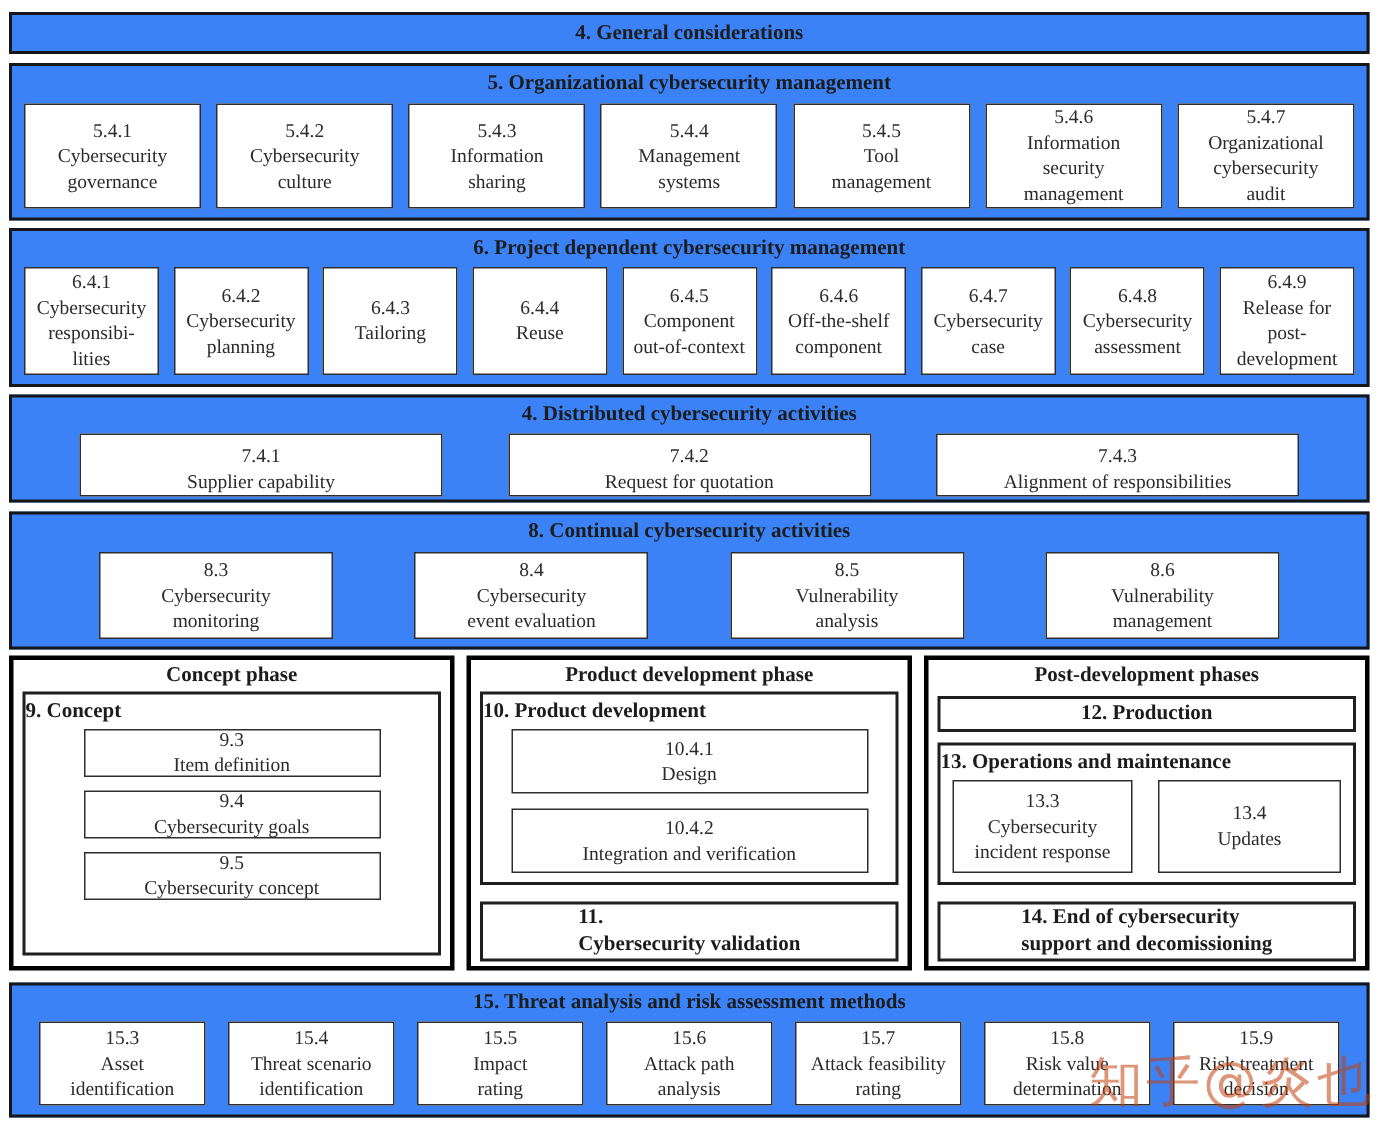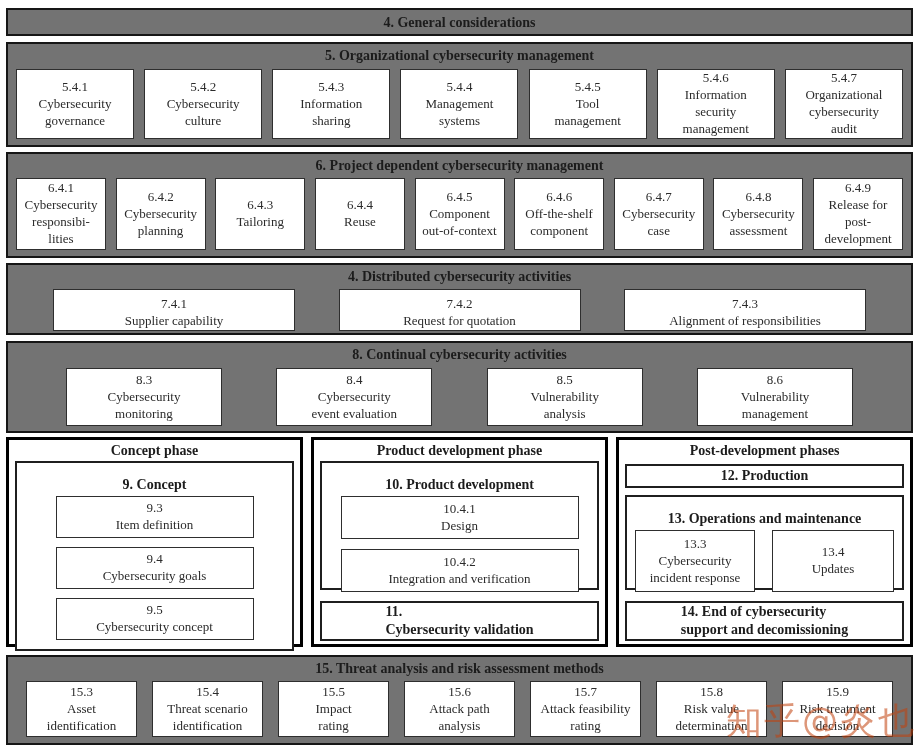--- a/index.html
+++ b/index.html
@@ -1,21 +1,21 @@
 <!DOCTYPE html>
 <html><head>
 <meta charset="utf-8">
 <style>
   html,body { margin:0; padding:0; background:#fff; }
   .page {
     position:relative; width:920px; height:752px; box-sizing:border-box;
     background:#fff; padding:8px 7px 0 6px;
     font-family:"Liberation Serif", serif; color:#1c1c1c;
   }
-  .band { border:2px solid #161616; box-sizing:border-box; background:#737373; }
+  .band { border:2px solid #161616; box-sizing:border-box; background:#3b82f6; }
   .band-title { text-align:center; font-weight:bold; font-size:14px; padding-top:3px; line-height:1.3; }
   .row { display:flex; justify-content:space-between; align-items:flex-start; }
   .leaf {
     border:1px solid #2e2e2e; box-sizing:border-box; background:#fff;
     display:flex; flex-direction:column; align-items:center; justify-content:center;
     text-align:center; font-size:13px; line-height:1.3; color:#2b2b2b;
   }
   .leaf .nm { white-space:pre-line; }
   .b4 { height:28px; margin-bottom:6px; }
   .b4 .band-title { padding-top:4px; }
@@ -34,23 +34,23 @@
   .b15 { height:90px; }
   .b15 .row { margin-top:3px; padding:0 18px; }
   .b15 .leaf { width:111px; height:56px; }
   .phases { display:flex; gap:8px; height:210px; margin-bottom:8px; }
   .phase {
     flex:1; border:3px solid #000; box-sizing:border-box; background:#fff;
     display:flex; flex-direction:column;
   }
   .phase-title { text-align:center; font-weight:bold; font-size:14px; padding:3px 0 2px; }
   .section { border:2px solid #1f1f1f; box-sizing:border-box; margin:0 6px; background:#fff; }
-  .section-title { text-align:center; font-weight:bold; font-size:14px; padding:13px 0 2px; line-height:1.3; }
+  .section-title { font-weight:bold; font-size:14px; padding:3px 0 2px; line-height:1.3; }
   .sec9 { flex:1; margin-bottom:7px; }
-  .sec9 .leaf { width:198px; height:42px; margin:0 auto 9px; }
+  .sec9 .leaf { width:198px; height:32px; margin:0 auto 9px; }
   .sec9 .leaf:first-of-type { margin-top:4px; }
   .sec10 { height:129px; }
   .sec10 .leaf { width:238px; height:43px; margin:0 auto 10px; }
   .sec10 .leaf:first-of-type { margin-top:4px; }
   .boldbox {
     border:2px solid #1f1f1f; box-sizing:border-box; margin:11px 6px 0;
     display:flex; align-items:center; justify-content:center; text-align:left;
     font-weight:bold; font-size:14px; line-height:1.3; white-space:pre-line; background:#fff;
   }
   .box11 { height:40px; }

